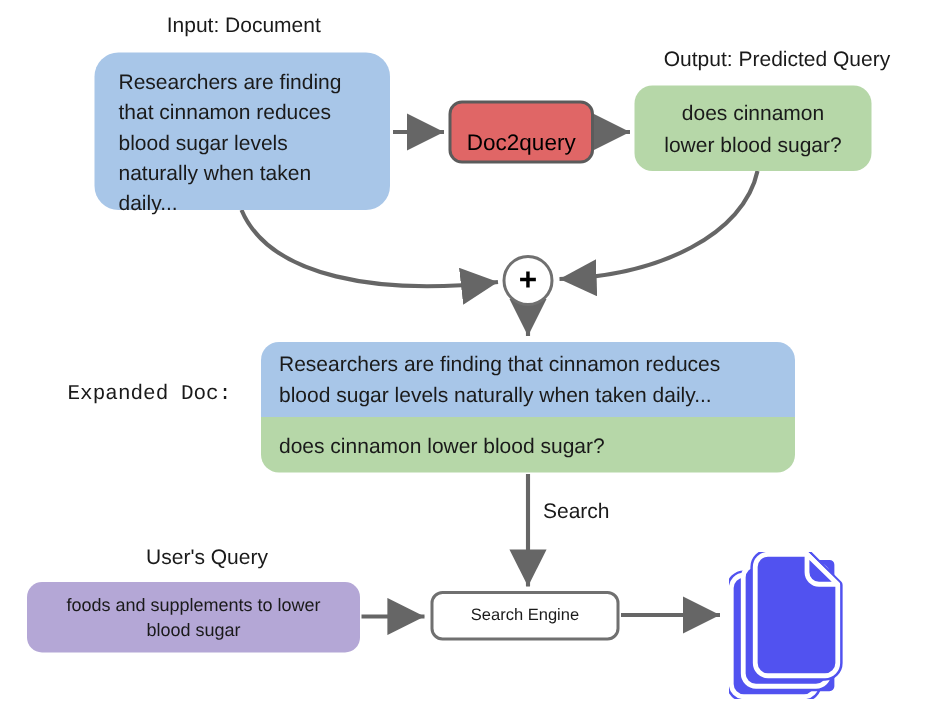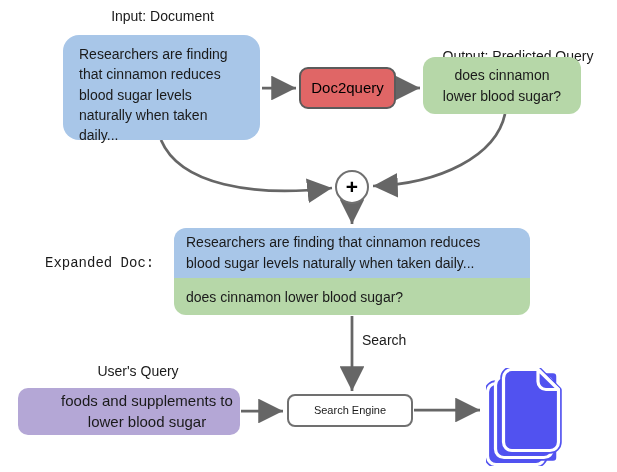--- a/index.html
+++ b/index.html
@@ -24,23 +24,23 @@
   .lbl{position:absolute;z-index:2;font-size:14px;color:var(--text-color);}
   .box{position:absolute;z-index:2;box-sizing:border-box;font-size:14px;line-height:1.45;}
   .lbl-input{left:65px;top:8px;width:195px;text-align:center;}
   .box-input{
     left:63px;top:35px;width:197px;height:105px;background:var(--document-blue);
     border-radius:16px;padding:9px 16px;
   }
   .box-model{
     left:299px;top:67px;width:97px;height:42px;background:var(--model-red);
     border:2.5px solid var(--model-border);border-radius:9px;
-    display:flex;align-items:center;justify-content:center;font-size:15px;color:#000;
+    display:flex;align-items:flex-end;justify-content:center;font-size:15px;color:#000;
   }
-  .lbl-output{left:422px;top:31px;width:192px;text-align:center;margin-top:17px;}
+  .lbl-output{left:422px;top:31px;width:192px;text-align:center;}
   .box-predicted{
     left:423px;top:57px;width:158px;height:57px;background:var(--query-green);
     border-radius:12px;display:flex;align-items:center;justify-content:center;text-align:center;
   }
   .box-predicted span{display:block;max-width:132px;text-wrap:balance;}
   .circle{
     position:absolute;z-index:2;left:335px;top:170px;width:34px;height:34px;border-radius:50%;
     background:#fff;border:2.5px solid var(--outline-gray);box-sizing:border-box;
     display:flex;align-items:center;justify-content:center;
   }
@@ -53,22 +53,22 @@
     padding:4px 22px 0 12px;font-size:14px;line-height:21px;
   }
   .expanded-green{
     background:var(--query-green);border-radius:0 0 12px 12px;height:37px;box-sizing:border-box;
     padding:0 12px;font-size:14px;display:flex;align-items:center;
   }
   .lbl-index{left:362px;top:332px;}
   .lbl-users-query{left:38px;top:363px;width:200px;text-align:center;}
   .box-user{
     left:18px;top:388px;width:222px;height:47px;background:var(--user-query-purple);
-    border-radius:10px;display:flex;align-items:center;justify-content:flex-end;
-    text-align:center;font-size:15px;line-height:1.35;
+    border-radius:10px;display:flex;align-items:center;justify-content:center;
+    text-align:center;font-size:12px;line-height:1.35;
   }
   .box-user span{display:block;max-width:186px;}
   .box-search{
     left:287px;top:394px;width:126px;height:33px;background:#fff;
     border:2.5px solid var(--outline-gray);border-radius:8px;
     display:flex;align-items:center;justify-content:center;font-size:11px;
   }
   .lbl-retrieved{left:440px;top:350px;width:177px;text-align:center;}
   .docs-icon{position:absolute;z-index:2;left:486px;top:368px;}
   .docs-icon .page-outer{fill:none;stroke:var(--doc-icon-blue);stroke-width:6.5;stroke-linejoin:round;}

